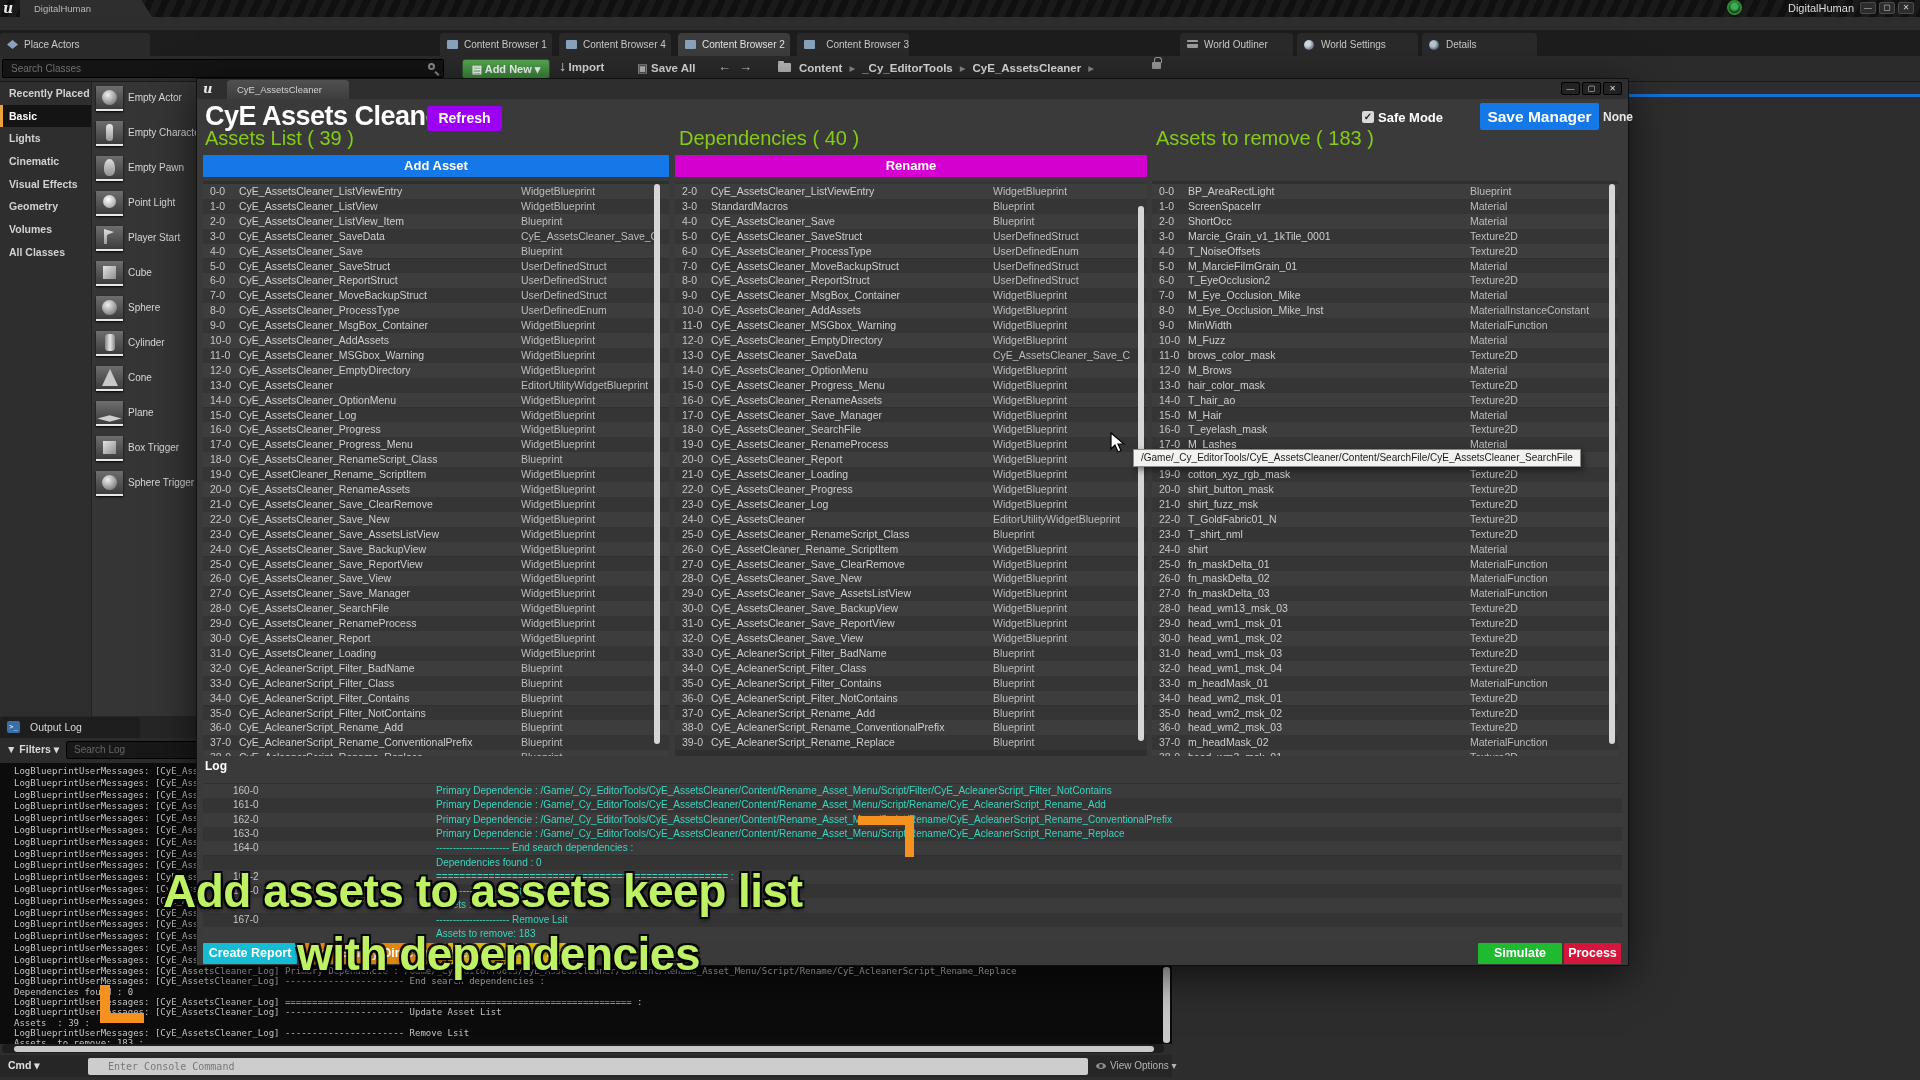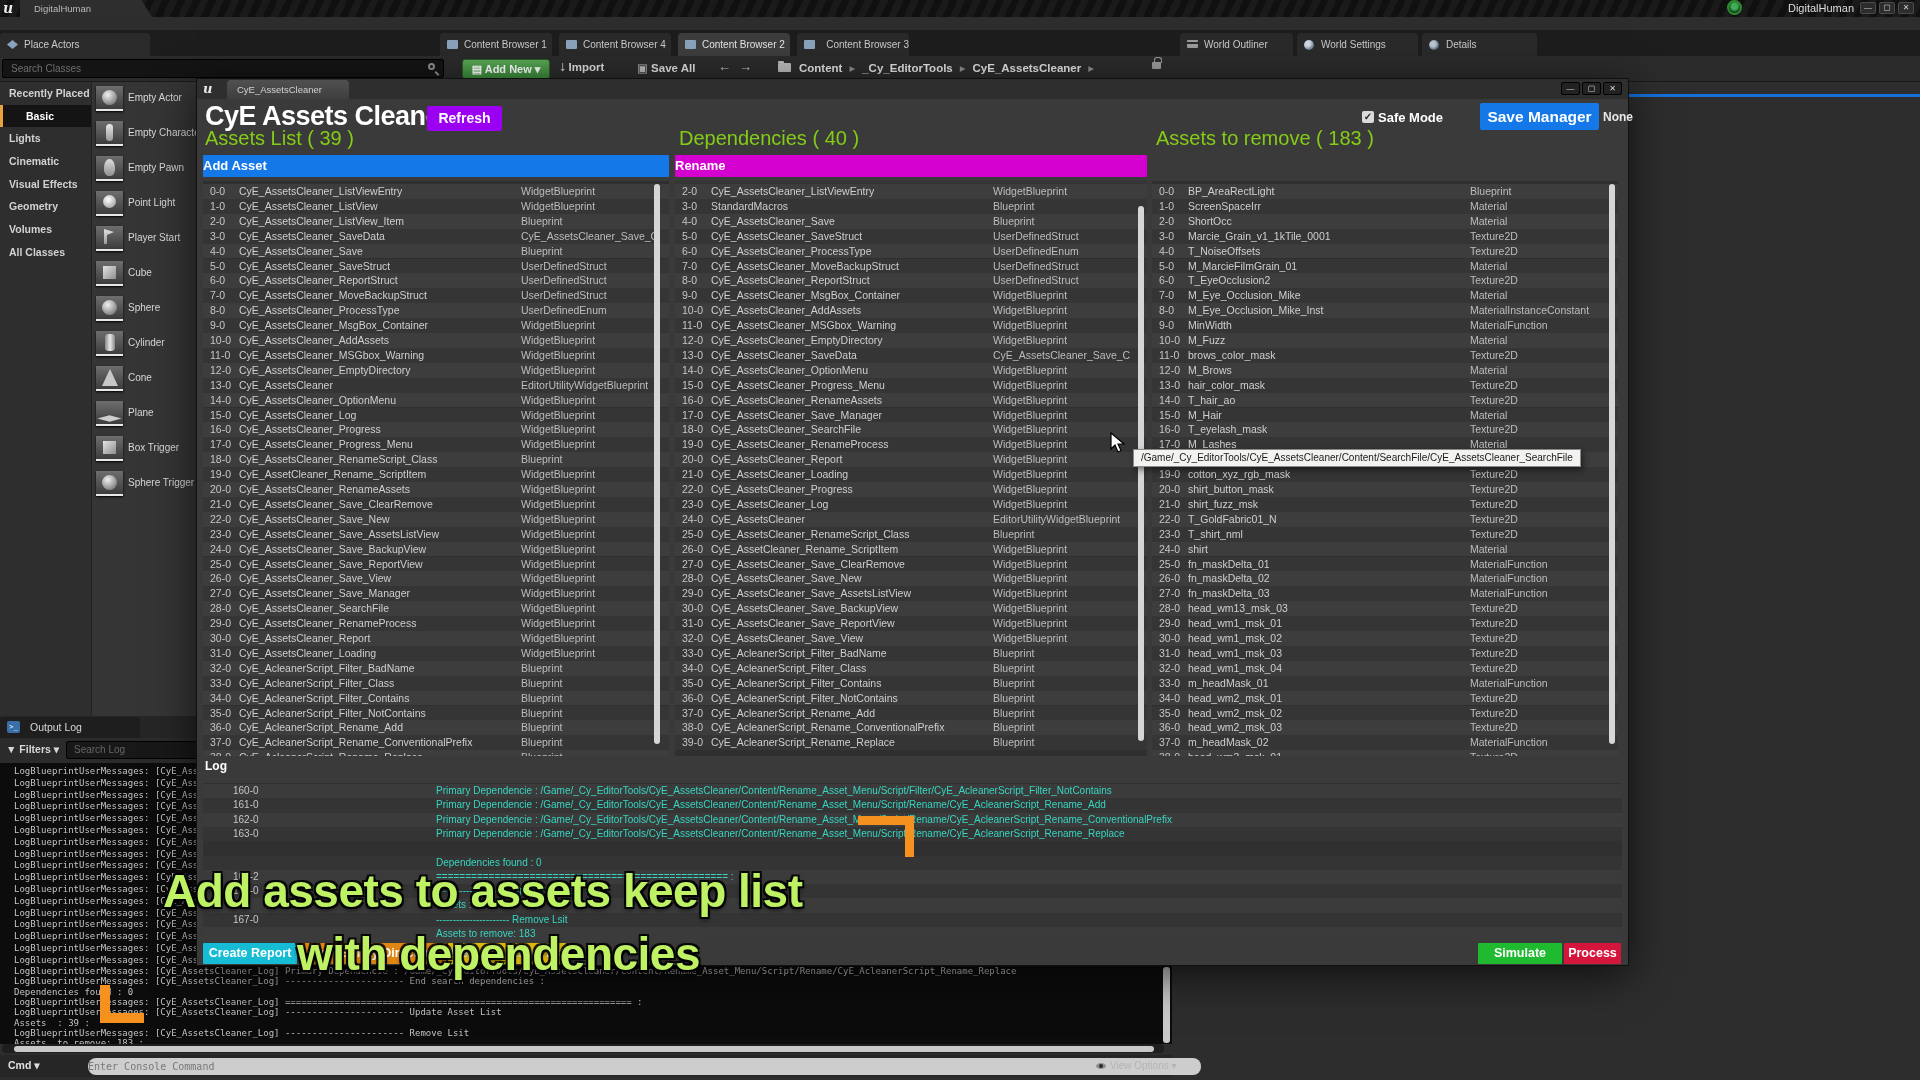--- a/index.html
+++ b/index.html
@@ -39,41 +39,41 @@
   #navarrows{left:718px;top:59px;font-size:13px;color:#c8c8c8;letter-spacing:8px}
   #breadcrumb{left:778px;top:61px;font-size:11.5px;font-weight:bold;color:#e2e2e2;white-space:nowrap}
   #breadcrumb .sep{color:#8c8c8c;font-weight:normal;padding:0 7px}
   .folder{display:inline-block;width:13px;height:9px;background:#b9b9b9;border-radius:1px;position:relative;margin-right:8px}
   .folder::before{content:"";position:absolute;left:0;top:-2px;width:6px;height:2px;background:#b9b9b9;border-radius:1px 1px 0 0}
   .lock{left:1152px;top:62px;width:9px;height:7px;background:#9a9a9a;border-radius:1px}
   .lock::before{content:"";position:absolute;left:1.5px;top:-5px;width:6px;height:5px;border:1.5px solid #9a9a9a;border-bottom:none;border-radius:3px 3px 0 0}
   
   #catcol{left:0;top:82px;width:92px;height:634px;background:#2e2e2e;border-right:1px solid #222}
   .cat{height:22.7px;font-size:10.5px;font-weight:bold;color:#d2d2d2;line-height:22.7px;padding-left:9px;white-space:nowrap}
-  .cat.sel{background:#141414;color:#fff;border-left:3px solid #e8a33a;padding-left:23px}
+  .cat.sel{background:#141414;color:#fff;border-left:3px solid #e8a33a;padding-left:6px}
   #itemcol{left:92px;top:82px;width:104px;height:634px;background:#353535}
   .pitem{position:absolute;left:0;width:104px;height:35px}
   .thumb{position:absolute;left:4px;top:2px;width:27px;height:25px;background:linear-gradient(#6e6e6e,#3c3c3c);border-bottom:2px solid #e8e8e8;box-shadow:0 1px 2px #000}
   .pitem .lbl{position:absolute;left:36px;top:8px;font-size:10px;color:#d8d8d8;white-space:nowrap}
   .shape{position:absolute}
   
   #ol-tabstrip{left:0;top:716px;width:1172px;height:22px;background:#262626}
   #ol-tab{left:0;top:717px;width:140px;height:21px;background:#1e1e1e;border-radius:4px 4px 0 0;font-size:10.5px;color:#d8d8d8;line-height:21px;padding-left:30px}
   #ol-tabicon{left:7px;top:721px;width:13px;height:12px;background:#3a6ea8;border-radius:2px;color:#fff;font-size:7px;line-height:12px;text-align:center;font-family:"DejaVu Sans Mono",monospace}
   #ol-filterrow{left:0;top:738px;width:1172px;height:25px;background:#2b2b2b}
   #ol-filters{left:6px;top:743px;font-size:10.5px;font-weight:bold;color:#d8d8d8}
   #ol-search{left:66px;top:741px;width:1096px;height:18px;background:#181818;border:1px solid #000;border-radius:2px;font-size:10px;color:#666;line-height:16px;padding-left:7px}
   #ol-text{left:0;top:763px;width:1172px;height:281px;background:#0c0c0c;overflow:hidden}
   .olline{position:absolute;left:14px;font-family:"DejaVu Sans Mono","Liberation Mono",monospace;font-size:9px;color:#c4c4c4;white-space:pre}
   #ol-hscroll{left:2px;top:1044px;width:1162px;height:9px;background:#1e1e1e;border-radius:4px}
   #ol-hthumb{left:14px;top:1045.5px;width:1140px;height:6px;background:#c9c9c9;border-radius:3px}
   #ol-vscroll{left:1163px;top:967px;width:7px;height:76px;background:#c9c9c9;border-radius:3px}
   #cmdrow{left:0;top:1055px;width:1172px;height:22px;background:#262626}
   #cmdlabel{left:8px;top:1059px;font-size:10.5px;font-weight:bold;color:#e0e0e0}
-  #cmdinput{left:88px;top:1058px;width:1113px;height:17px;background:#cdcdcd;border-radius:8px;font-size:10px;color:#787878;line-height:17px;padding-left:0;font-family:"DejaVu Sans Mono",monospace}
+  #cmdinput{left:88px;top:1058px;width:1000px;height:17px;background:#cdcdcd;border-radius:2px;font-size:10px;color:#787878;line-height:17px;padding-left:20px;font-family:"DejaVu Sans Mono",monospace}
   #viewoptions{left:1096px;top:1060px;font-size:10px;color:#b4b4b4}
   .eye{display:inline-block;width:10px;height:6px;background:#8f8f8f;border-radius:50%;position:relative;margin-right:4px}
   .eye::after{content:"";position:absolute;left:3px;top:1px;width:4px;height:4px;background:#2b2b2b;border-radius:50%}
   
   #blueline{left:1629px;top:94px;width:291px;height:3px;background:#1470d8}
   #compiling{left:1638px;top:1033px;width:274px;height:38px;background:#161616;border:1px solid #2f2f2f;border-radius:3px;box-shadow:0 2px 8px rgba(0,0,0,.5)}
   #compiling .txt{position:absolute;left:52px;top:11px;font-size:14.5px;font-weight:bold;color:#e6e6e6}
   .warntri{position:absolute;left:18px;top:7px;width:0;height:0;border-left:11px solid transparent;border-right:11px solid transparent;border-bottom:19px solid #b9b9b9}
   .warntri::after{content:"!";position:absolute;left:-2.5px;top:4px;font-size:12px;font-weight:bold;color:#161616}
   
@@ -82,21 +82,21 @@
   #winlogo{left:6px;top:2px;color:#e8e8e8;font-size:13px;font-weight:bold;font-family:"DejaVu Serif",serif;font-style:italic}
   #wintab{left:30px;top:1px;width:122px;height:19px;background:linear-gradient(#505050,#3e3e3e);border-radius:4px 4px 0 0;font-size:9.5px;color:#d2d2d2;line-height:19px;padding-left:10px}
   .wbtn{top:3px;width:19px;height:13px;background:#222;border:1px solid #000;border-radius:2px;color:#d8d8d8;font-size:8px;line-height:11px;text-align:center}
   #cleanertitle{left:8px;top:22px;font-size:27px;font-weight:bold;color:#fff;letter-spacing:-0.5px}
   #refreshbtn{left:230px;top:27px;width:75px;height:25px;border-radius:2px;color:#fff;font-weight:bold;font-size:14px;text-align:center;line-height:25px}
   #safemode{left:1181px;top:31px;font-size:13px;font-weight:bold;color:#fff}
   .cbx{position:absolute;left:-16px;top:1px;width:12px;height:12px;background:#dadada;border-radius:2px;color:#222;font-size:10px;line-height:12px;text-align:center;font-weight:bold}
   #savemanager{left:1283px;top:24px;width:119px;height:27px;border-radius:2px;color:#fff;font-weight:bold;font-size:15.5px;text-align:center;line-height:27px}
   #nonelabel{left:1406px;top:31px;font-size:12px;font-weight:bold;color:#e8e8e8}
   .colheader{top:48px;font-size:20px;font-weight:normal;color:#84cc16}
-  .colbtn{top:76px;height:22px;border-radius:1px;color:#fff;font-weight:bold;font-size:13px;text-align:left;line-height:22px}
+  .colbtn{top:76px;height:22px;border-radius:1px;color:#fff;font-weight:bold;font-size:13px;text-align:center;line-height:22px}
   .lst{position:absolute;top:102px;height:575px;background:#2f2f2f;overflow:hidden}
   .lrow{position:absolute;left:0;width:100%;height:14.9px;display:flex;font-size:10.5px;color:#cfcfcf;line-height:14.9px;white-space:nowrap}
   .lrow.odd{background:#3d3d3d}
   .lrow.even{background:#353535}
   .lrow .num{width:36px;padding-left:7px;flex:none;color:#c6c6c6}
   .lrow .nm{flex:none;width:282px;overflow:hidden}
   .lrow .tp{flex:none;color:#bdbdbd}
   .vthumb{position:absolute;width:6px;background:#d6d6d6;border-radius:3px}
   #loghdr{left:8px;top:680px;font-size:12px;font-weight:bold;color:#fff}
   #loglist{left:6px;top:704px;width:1419px;height:158px;background:#303030;overflow:hidden}
@@ -920,20 +920,24 @@
           <span class="txt">Primary Dependencie : /Game/_Cy_EditorTools/CyE_AssetsCleaner/Content/Rename_Asset_Menu/Script/Rename/CyE_AcleanerScript_Rename_Add</span>
         </div>
         <div class="lgrow odd" style="top: 29.6px;">
           <span class="num">162-0</span>
           <span class="txt">Primary Dependencie : /Game/_Cy_EditorTools/CyE_AssetsCleaner/Content/Rename_Asset_Menu/Script/Rename/CyE_AcleanerScript_Rename_ConventionalPrefix</span>
         </div>
         <div class="lgrow even" style="top: 43.9px;">
           <span class="num">163-0</span>
           <span class="txt">Primary Dependencie : /Game/_Cy_EditorTools/CyE_AssetsCleaner/Content/Rename_Asset_Menu/Script/Rename/CyE_AcleanerScript_Rename_Replace</span>
         </div>
+        <div class="lgrow odd" style="top: 58.2px;">
+          <span class="num">164-0</span>
+          <span class="txt">---------------------- End search dependencies :</span>
+        </div>
         <div class="lgrow even" style="top: 72.5px;">
           <span class="num"></span>
           <span class="txt">Dependencies found : 0</span>
         </div>
         <div class="lgrow odd" style="top: 86.8px;">
           <span class="num">165-2</span>
           <span class="txt">================================================== :</span>
         </div>
         <div class="lgrow even" style="top: 101.1px;">
           <span class="num">166-0</span>

